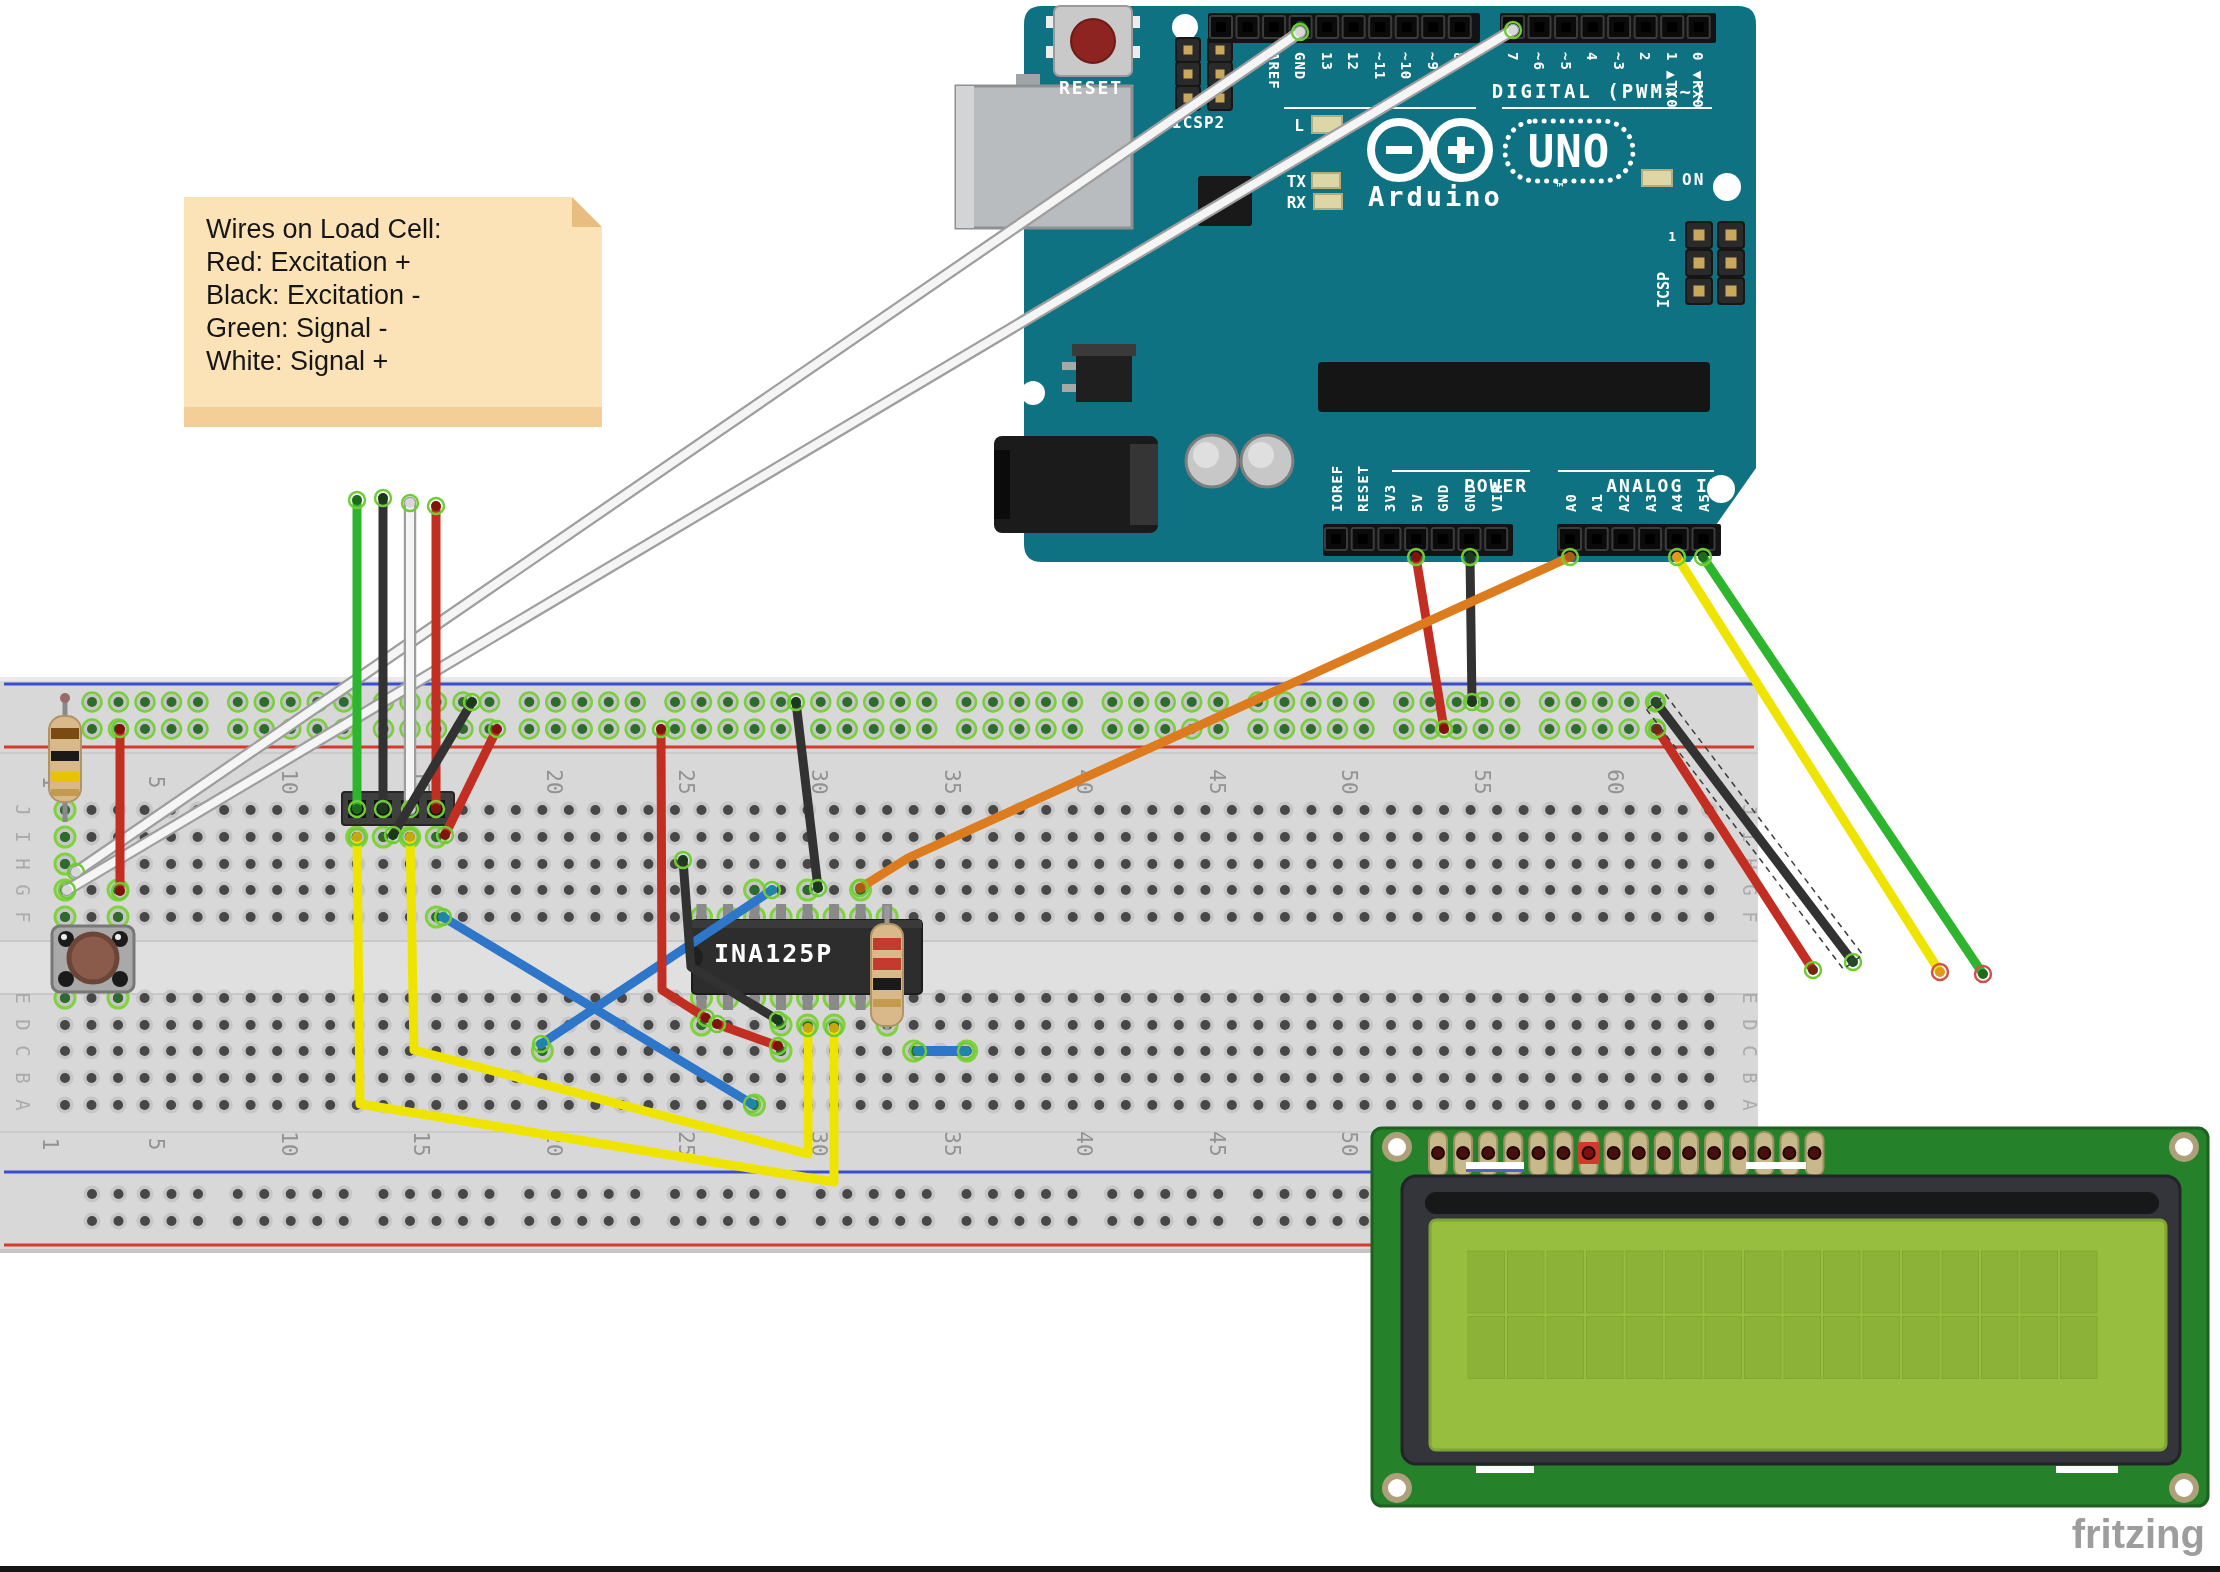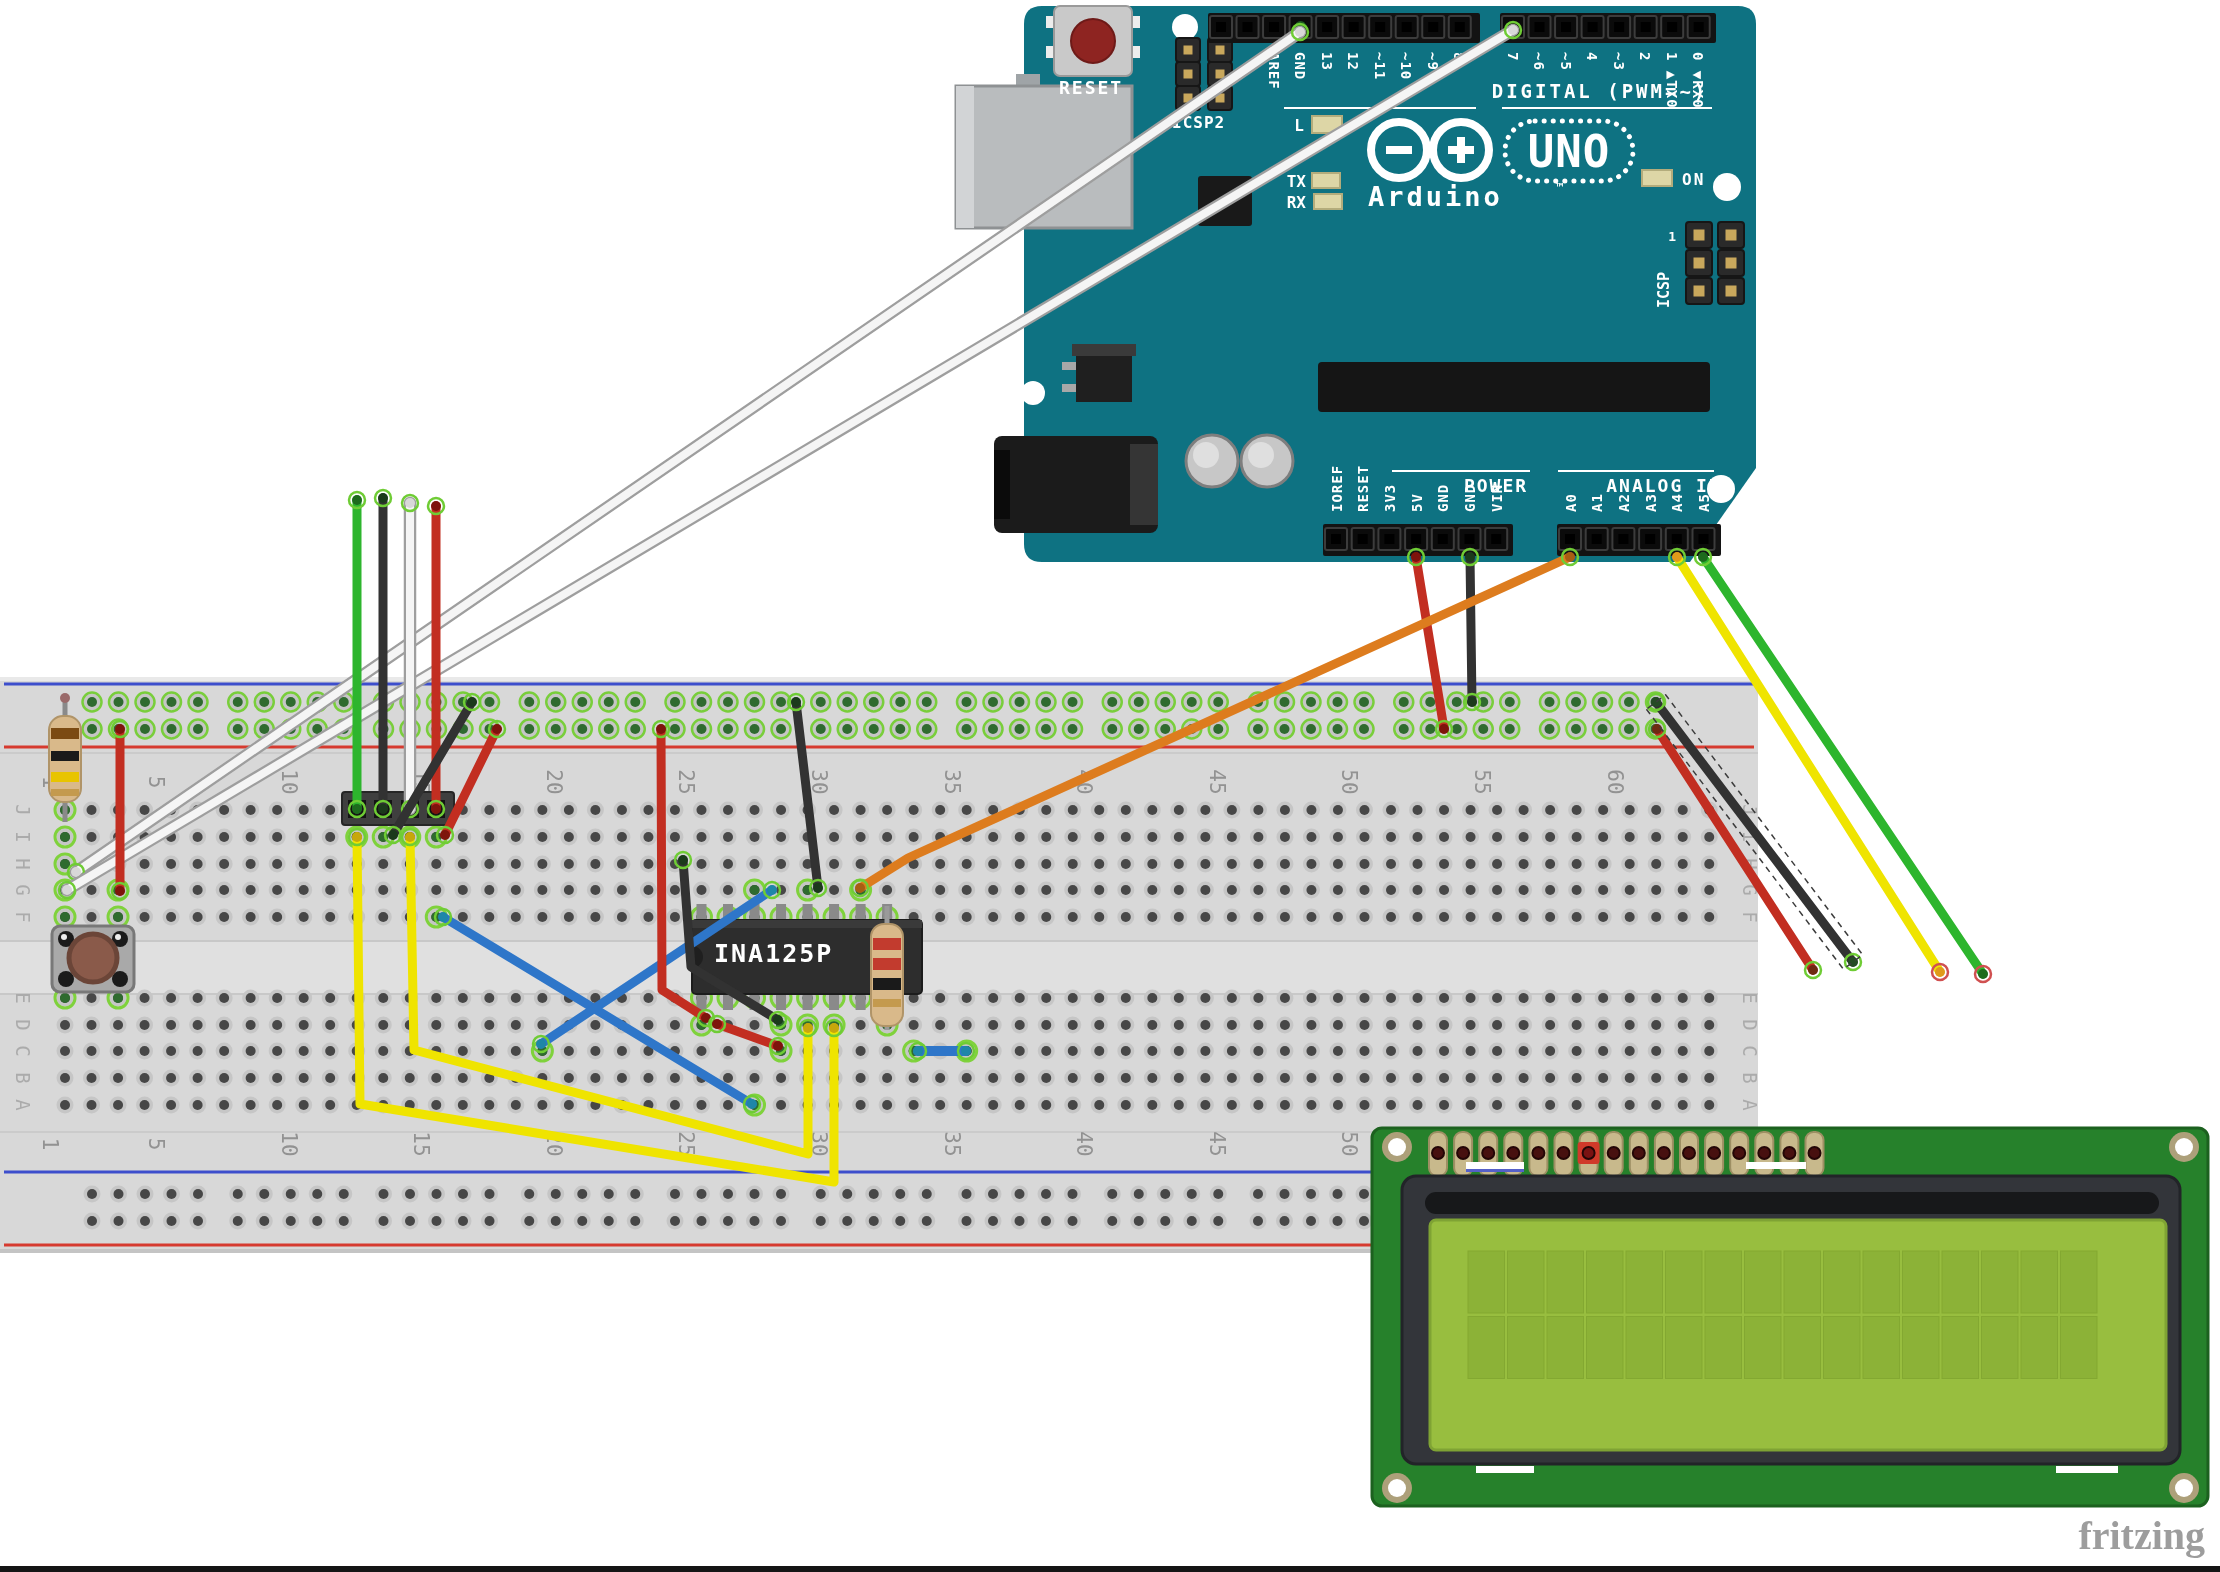--- a/index.html
+++ b/index.html
@@ -12,29 +12,39 @@
   .note{position:absolute;left:184px;top:197px;width:418px;height:230px;background:#FCE2B7;z-index:1;}
   .note::before{content:"";position:absolute;top:0;right:0;width:0;height:0;
      border-left:30px solid #E7BD80;border-top:30px solid #ffffff;}
   .note::after{content:"";position:absolute;left:0;right:0;bottom:0;height:20px;background:#F3CE96;}
   .note-text{padding:16px 0 0 22px;}
   .note-line{display:block;font-family:"Liberation Sans","DejaVu Sans",sans-serif;
      font-size:27px;line-height:33px;color:#161616;}
   .note-grip{position:absolute;right:6px;bottom:2px;color:#C99D5B;font-size:14px;letter-spacing:1px;}
 
   .watermark{position:absolute;left:2030px;top:1512px;width:175px;text-align:right;
-     font-family:Liberation Serif, serif;font-weight:600;
+     font-family:Liberation Sans, sans-serif;font-weight:600;
      font-size:40px;color:#9d9d9d;z-index:3;}
   .bottombar{position:absolute;left:0;top:1566px;width:2220px;height:6px;background:#151515;z-index:4;}
 </style>
 </head>
 <body>
 
 <div class="canvas">
 
+  <div class="note">
+    <div class="note-text">
+      <span class="note-line">Wires on Load Cell:</span>
+      <span class="note-line">Red: Excitation +</span>
+      <span class="note-line">Black: Excitation -</span>
+      <span class="note-line">Green: Signal -</span>
+      <span class="note-line">White: Signal +</span>
+    </div>
+    <span class="note-grip">⋮⋮</span>
+  </div>
 
   <svg class="scene" width="2220" height="1572" viewBox="0 0 2220 1572">
 
     <g id="bb">
       <rect x="0" y="677" width="1758" height="576" fill="#D8D8D8"></rect>
       <rect x="0" y="677" width="1758" height="4" fill="#E9E9E9"></rect>
       <rect x="0" y="1249" width="1758" height="4" fill="#C4C4C4"></rect>
       <rect x="0" y="941" width="1758" height="53" fill="#E0E0E0"></rect>
       <line x1="0" y1="941" x2="1758" y2="941" stroke="#C8C8C8" stroke-width="2"></line>
       <line x1="0" y1="994" x2="1758" y2="994" stroke="#C8C8C8" stroke-width="2"></line>

